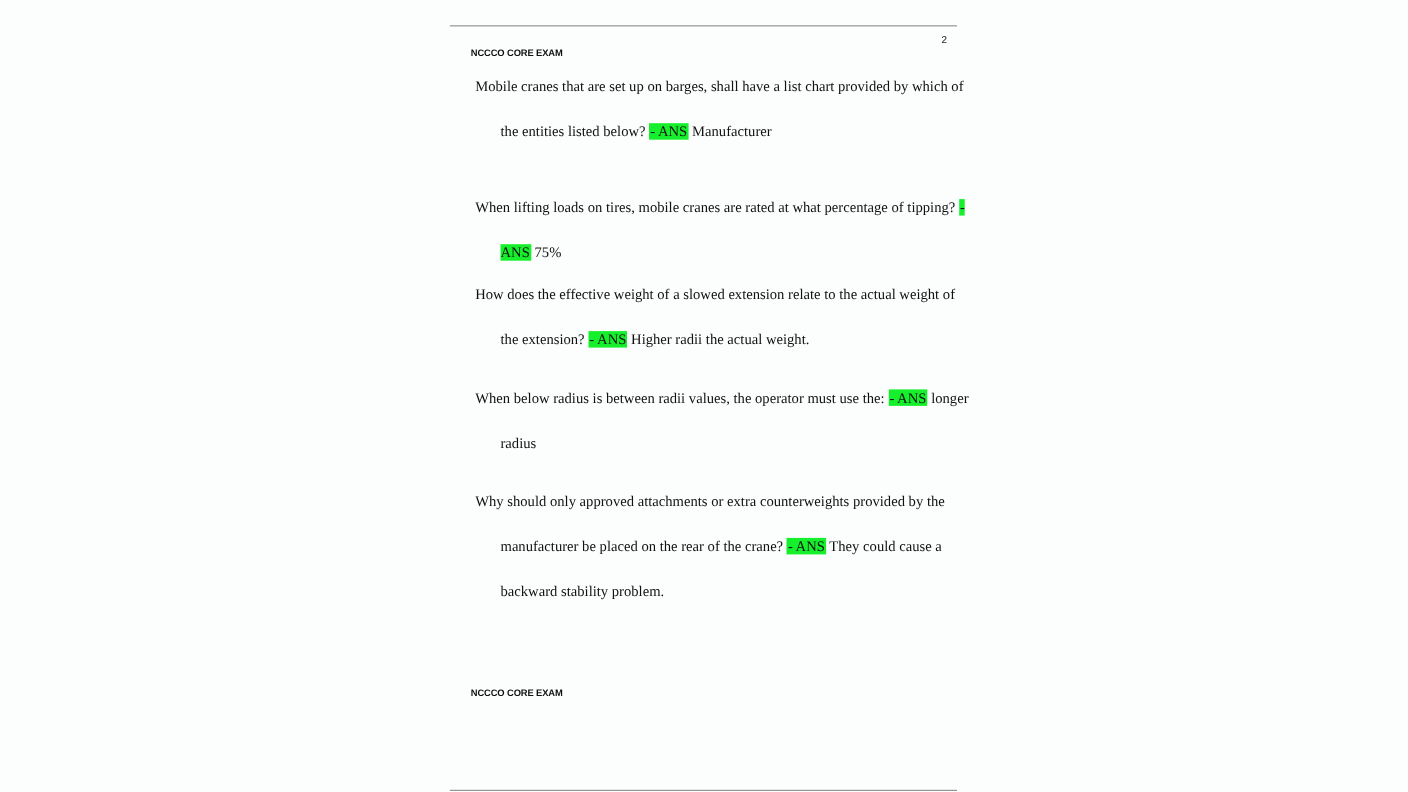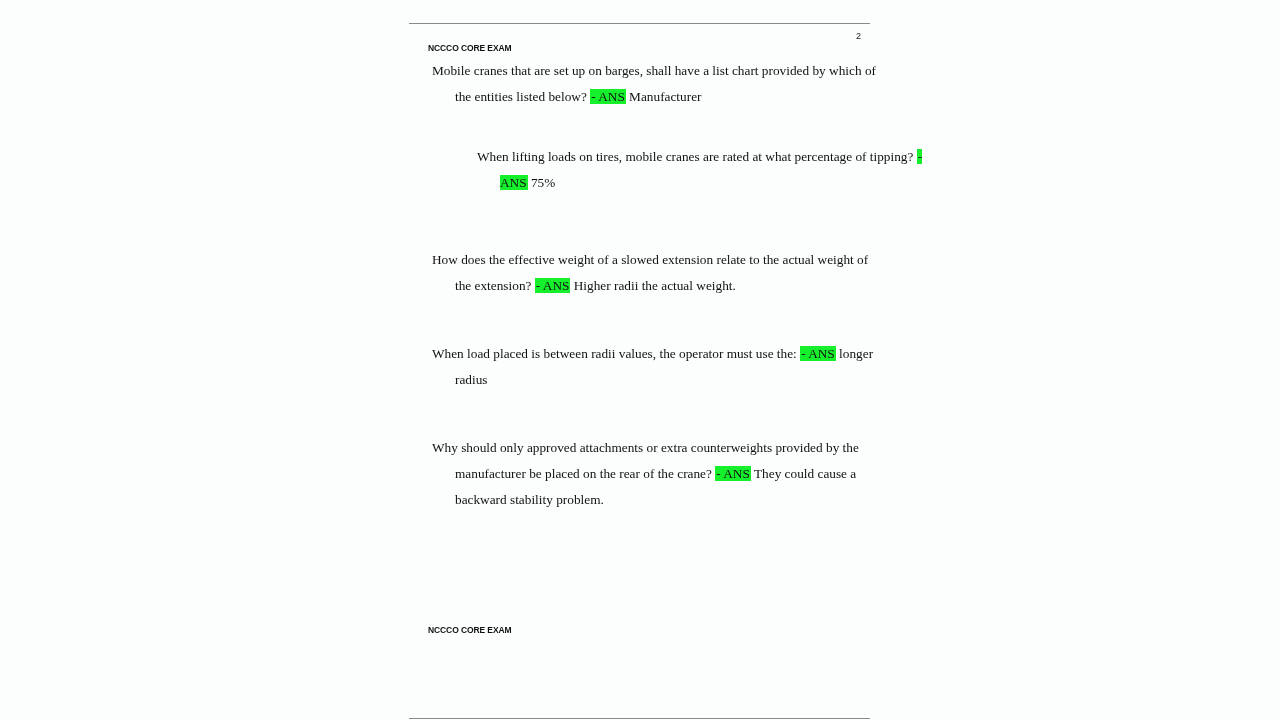--- a/index.html
+++ b/index.html
@@ -22,47 +22,47 @@
     }
     .running-head {
       position: absolute; left: 428px;
       font-family: "Liberation Sans", sans-serif; font-size: 8.5px; font-weight: bold;
       color: #111; letter-spacing: -0.1px;
     }
     .head-top { top: 43px; }
     .head-bottom { top: 625px; }
     .qa {
       position: absolute; left: 432px; width: 430px;
-      font-size: 13.3px; line-height: 26px;
+      font-size: 13.3px; line-height: 41px;
       padding-left: 23px; text-indent: -23px;
       margin: 0;
       white-space: normal;
     }
     .ans {
       background: #16f02c;
       color: #111;
       padding: 0 1px;
     }
     .q1 { top: 58px; }
-    .q2 { top: 144px; margin-left: 45px; }
+    .q2 { top: 168px; }
     .q3 { top: 247px; }
     .q4 { top: 341px; }
     .q5 { top: 435px; }
   </style>
 </head>
 <body>
 
 <div class="page-rule rule-top"></div>
 <div class="page-num">2</div>
 <div class="running-head head-top">NCCCO CORE EXAM</div>
 
 <p class="qa q1"><span>Mobile cranes that are set up on barges, shall have a list chart provided by which of the entities listed below?</span> <span class="ans">- ANS</span> <span>Manufacturer</span></p>
 
 <p class="qa q2"><span>When lifting loads on tires, mobile cranes are rated at what percentage of tipping?</span> <span class="ans">- ANS</span> <span>75%</span></p>
 
 <p class="qa q3"><span>How does the effective weight of a slowed extension relate to the actual weight of the extension?</span> <span class="ans">- ANS</span> <span>Higher radii the actual weight.</span></p>
 
-<p class="qa q4"><span>When load placed is between radii values, the operator must use the:</span> <span class="ans">- ANS</span> <span>longer radius</span></p>
+<p class="qa q4"><span>When below radius is between radii values, the operator must use the:</span> <span class="ans">- ANS</span> <span>longer radius</span></p>
 
 <p class="qa q5"><span>Why should only approved attachments or extra counterweights provided by the manufacturer be placed on the rear of the crane?</span> <span class="ans">- ANS</span> <span>They could cause a backward stability problem.</span></p>
 
 <div class="running-head head-bottom">NCCCO CORE EXAM</div>
 <div class="page-rule rule-bottom"></div>
 
 </body></html>

